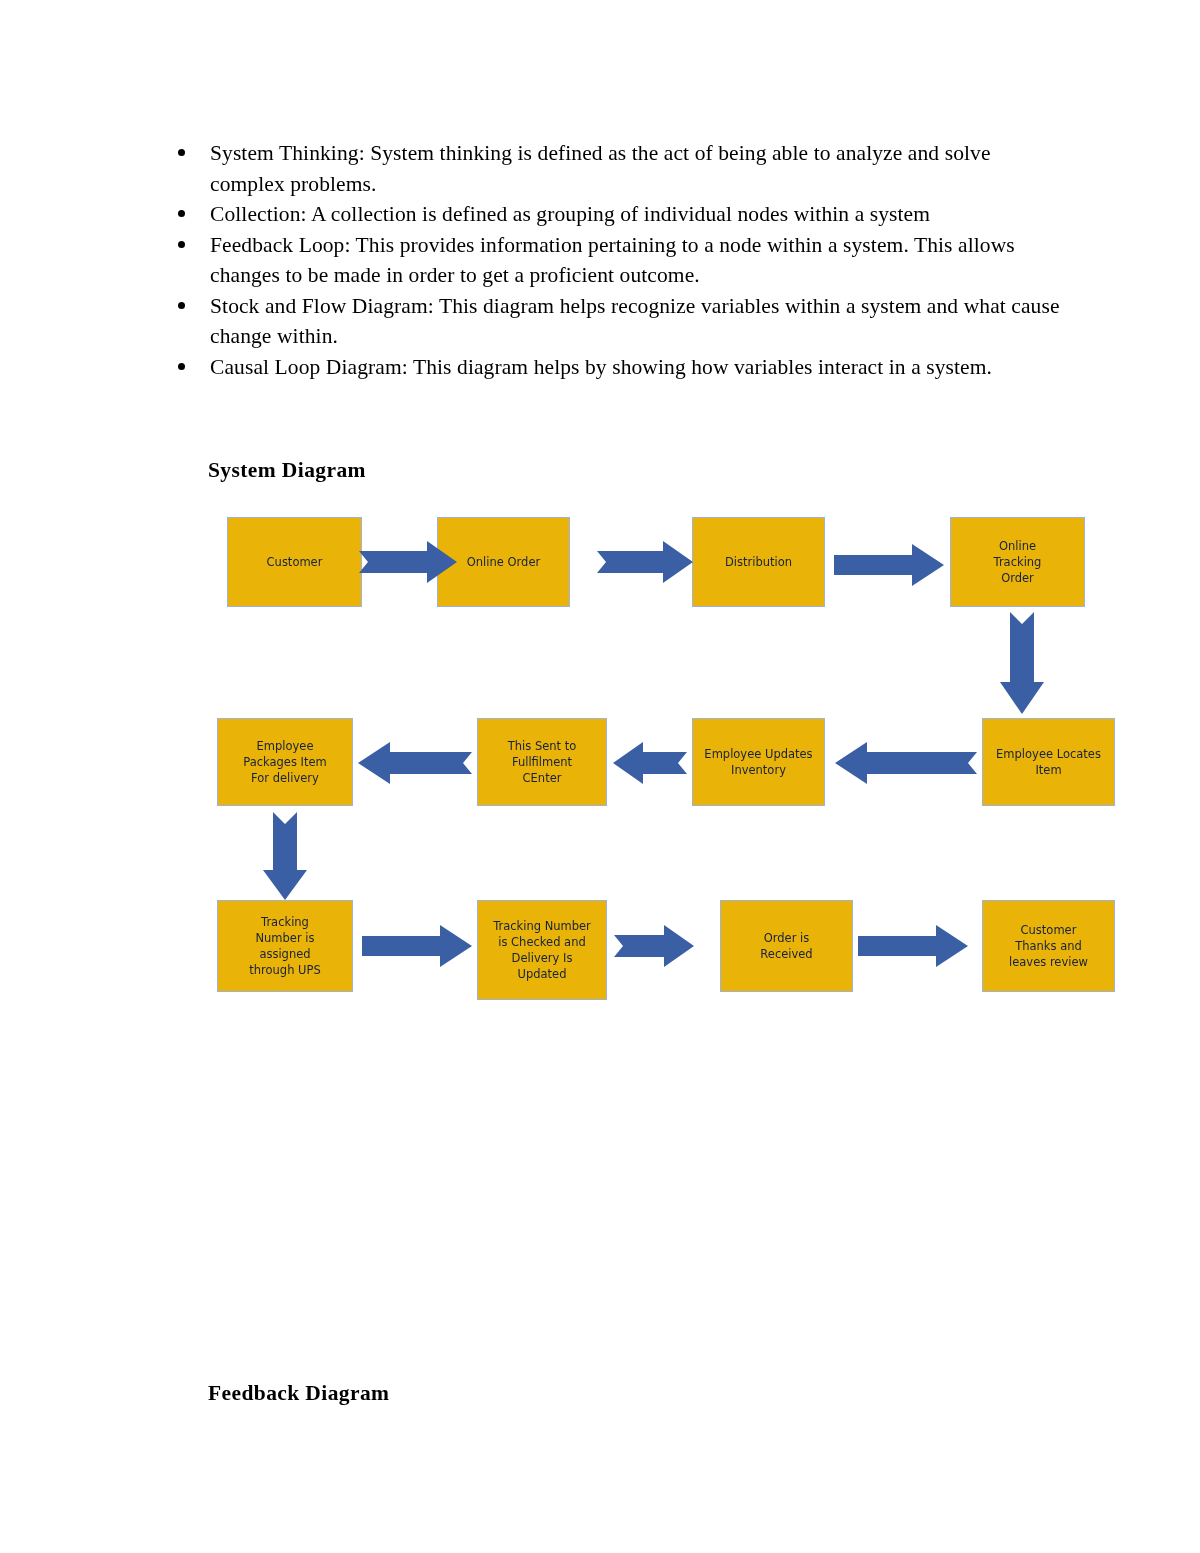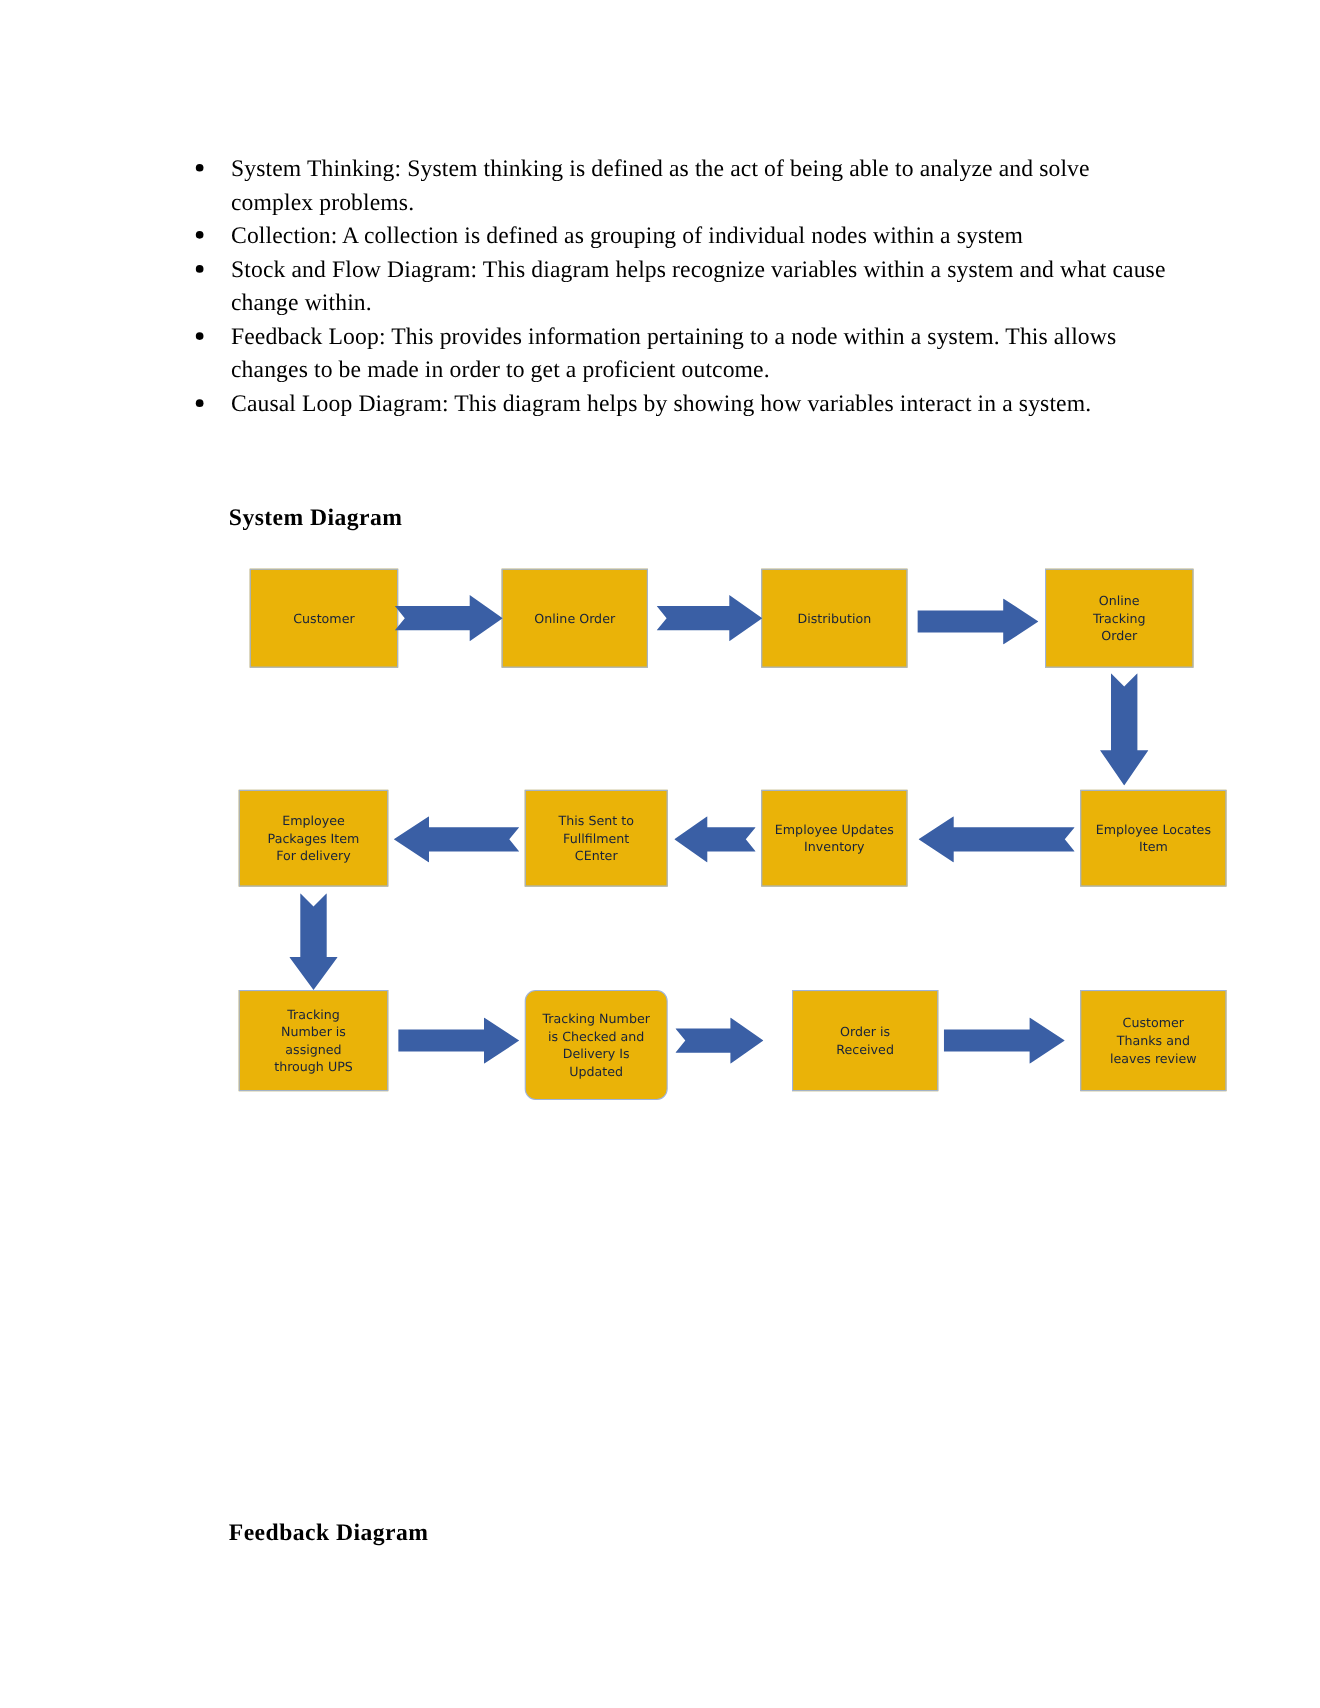--- a/index.html
+++ b/index.html
@@ -107,42 +107,42 @@
     <li class="bullet-item">
       <span class="dot"></span>
       <span>System Thinking: System thinking is defined as the act of being able to analyze and solve complex problems.</span>
     </li>
     <li class="bullet-item">
       <span class="dot"></span>
       <span>Collection: A collection is defined as grouping of individual nodes within a system</span>
     </li>
     <li class="bullet-item">
       <span class="dot"></span>
+      <span>Feedback Loop: This provides information pertaining to a node within a system. This allows changes to be made in order to get a proficient outcome.</span>
+    </li>
+    <li class="bullet-item">
+      <span class="dot"></span>
       <span>Stock and Flow Diagram: This diagram helps recognize variables within a system and what cause change within.</span>
-    </li>
-    <li class="bullet-item">
-      <span class="dot"></span>
-      <span>Feedback Loop: This provides information pertaining to a node within a system. This allows changes to be made in order to get a proficient outcome.</span>
     </li>
     <li class="bullet-item">
       <span class="dot"></span>
       <span>Causal Loop Diagram: This diagram helps by showing how variables interact in a system.</span>
     </li>
   </ul>
 
   <div class="heading" id="heading-system">System Diagram</div>
 
   <div class="heading" id="heading-feedback">Feedback Diagram</div>
 
   <div class="diagram">
 
     <div class="node" style="left:227px; top:517px; width:135px; height:90px;">
       <span>Customer</span>
     </div>
-    <div class="node" style="left:456px; top:517px; width:133px; height:90px;">
+    <div class="node" style="left:437px; top:517px; width:133px; height:90px;">
       <span>Online Order</span>
     </div>
     <div class="node" style="left:692px; top:517px; width:133px; height:90px;">
       <span>Distribution</span>
     </div>
     <div class="node" style="left:950px; top:517px; width:135px; height:90px;">
       <span>Online
 Tracking
 Order</span>
     </div>
@@ -165,21 +165,21 @@
 Packages Item
 For delivery</span>
     </div>
 
     <div class="node" style="left:217px; top:900px; width:136px; height:92px;">
       <span>Tracking
 Number is
 assigned
 through UPS</span>
     </div>
-    <div class="node" style="left:477px; top:900px; width:130px; height:100px;border-radius:10px;">
+    <div class="node" style="left:477px; top:900px; width:130px; height:100px;">
       <span>Tracking Number
 is Checked and
 Delivery Is
 Updated</span>
     </div>
     <div class="node" style="left:692px; top:900px; width:133px; height:92px;margin-left:28px;">
       <span>Order is
 Received</span>
     </div>
     <div class="node" style="left:982px; top:900px; width:133px; height:92px;">

